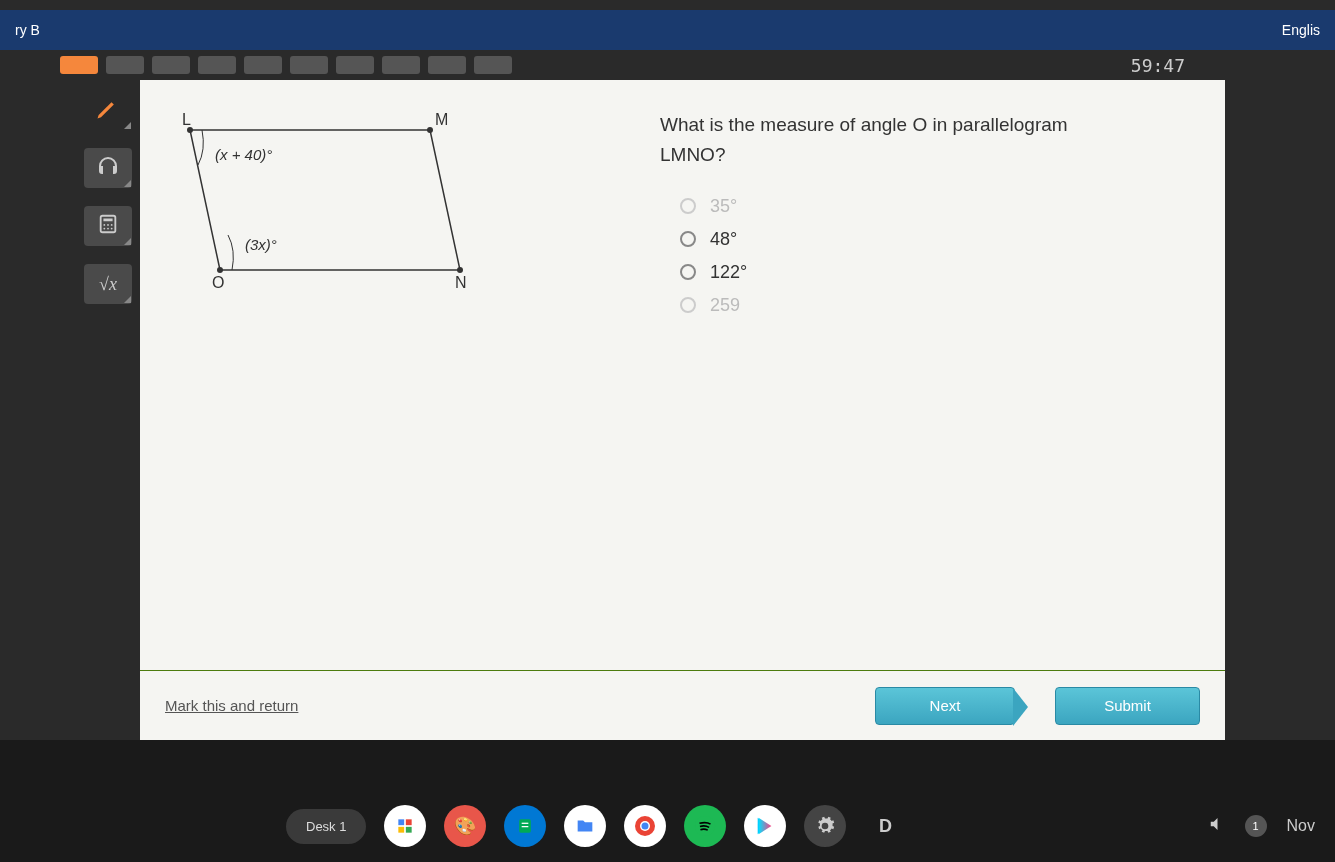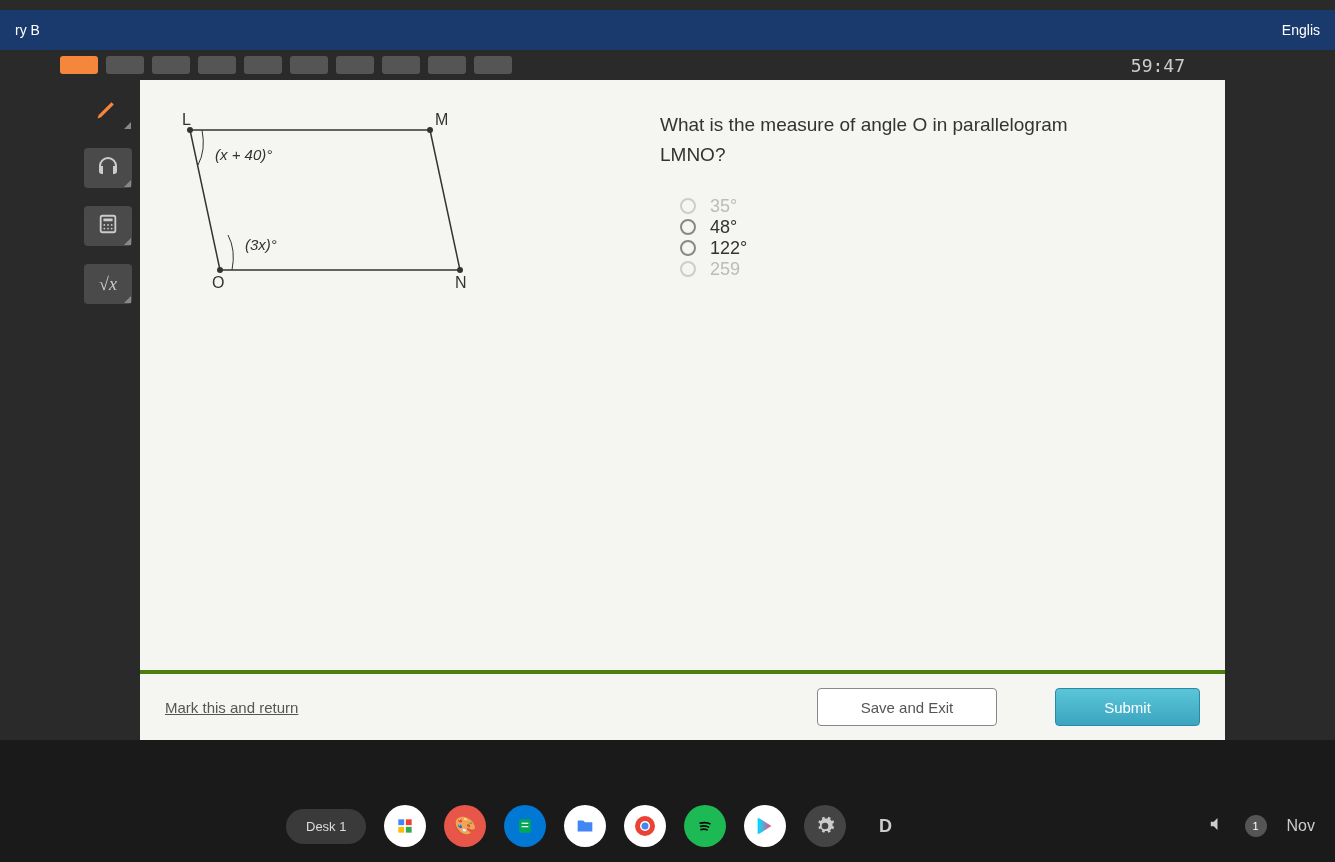--- a/index.html
+++ b/index.html
@@ -117,20 +117,21 @@
     }
     .question-text {
       font-size: 19px;
       color: #333;
       line-height: 1.6;
       margin-bottom: 25px;
     }
     .options {
       display: flex;
       flex-direction: column;
+      gap: 12px;
       padding-left: 20px;
     }
     .option {
       display: flex;
       align-items: center;
       gap: 14px;
       font-size: 18px;
       color: #333;
     }
     .option.disabled {
@@ -141,25 +142,25 @@
       height: 16px;
       border: 2px solid #888;
       border-radius: 50%;
       flex-shrink: 0;
     }
     .option.disabled .radio {
       border-color: #ccc;
     }
     .bottom-bar {
       height: 70px;
-      border-top: 4px solid #4d7c0f;
+      border-top: 1px solid #4d7c0f;
       display: flex;
       align-items: center;
       padding: 0 25px;
-      gap: 38px;
+      gap: 20px;
     }
     .mark-link {
       color: #555;
       font-size: 15px;
       text-decoration: underline;
       cursor: pointer;
     }
     .spacer { flex: 1; }
     .btn {
       height: 38px;
@@ -362,21 +363,21 @@
             <span class="radio"></span>
             <span>259</span>
           </div>
         </div>
       </div>
     </div>
 
     <div class="bottom-bar">
       <span class="mark-link">Mark this and return</span>
       <div class="spacer"></div>
-      <div class="btn btn-save">Save and Exit</div>
+      <div class="btn btn-next">Next</div>
       <div class="btn btn-submit">Submit</div>
     </div>
   </div>
 </div>
 
 <div class="taskbar">
   <div class="desk-btn">Desk 1</div>
   <div class="task-icon ti-1">
     <svg width="20" height="20" viewBox="0 0 24 24">
         <path fill="#4285f4" d="M4 4h7v7H4z"></path>

